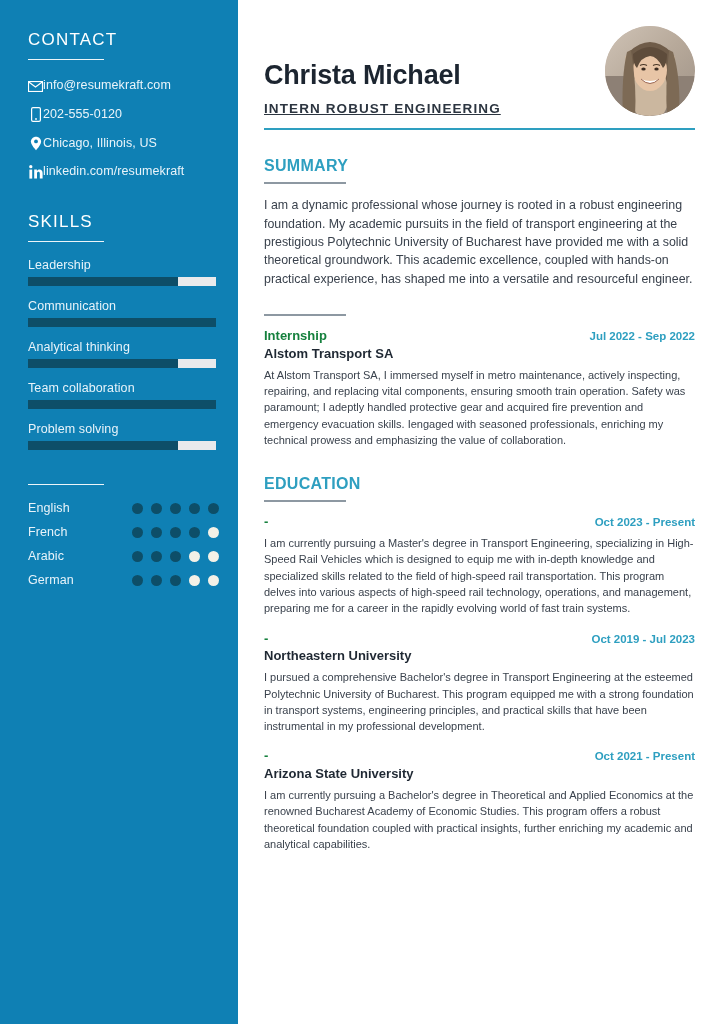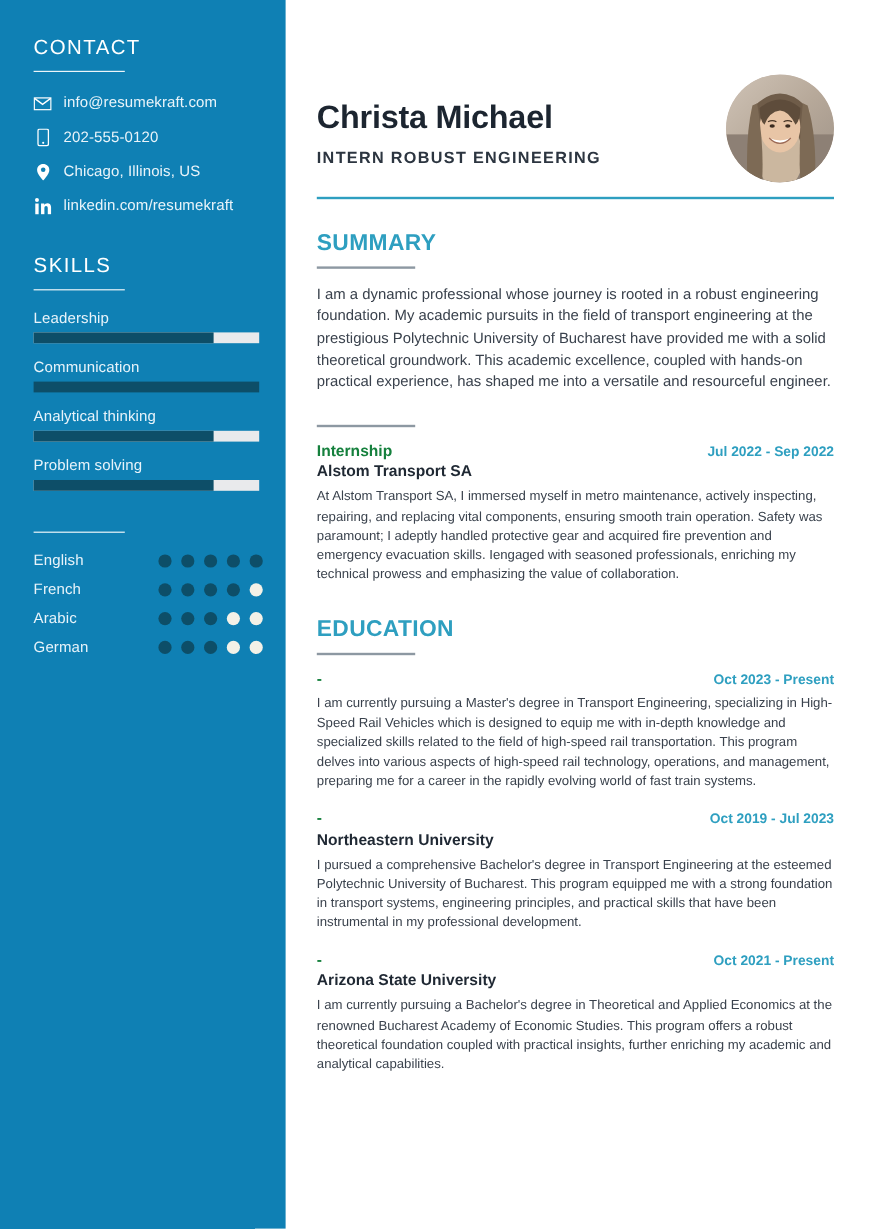--- a/index.html
+++ b/index.html
@@ -46,21 +46,20 @@
     height: 1px;
     background: #ffffff;
     opacity: .92;
     margin: 9px 0 0 0;
   }
 
   .contact-list { margin-top: 18px; }
   .contact-row {
     display: flex;
     align-items: center;
-    gap: 10px;
     margin-bottom: 13px;
     text-align: right;
   }
   .contact-icon {
     width: 15px;
     min-width: 15px;
     display: flex;
     align-items: center;
     justify-content: center;
     color: #ffffff;
@@ -119,61 +118,61 @@
   
   .main {
     flex: 1;
     box-sizing: border-box;
     padding: 26px 26px 0 26px;
     background: #ffffff;
   }
 
   .header {
     display: flex;
-    align-items: center;
+    align-items: flex-end;
     justify-content: space-between;
     gap: 14px;
-    margin-top: 36px;
   }
   .header-text { padding-top: 8px; }
   .full-name {
     font-size: 27px;
     font-weight: 700;
     color: #1c2530;
     letter-spacing: -.2px;
     margin: 0;
     line-height: 1.15;
   }
   .job-title {
     margin: 10px 0 0 0;
     font-size: 13.5px;
     font-weight: 600;
     letter-spacing: 1.1px;
     color: #2c3540;
+    text-decoration: underline;
   }
   .avatar {
     width: 90px;
     height: 90px;
     min-width: 90px;
     border-radius: 50%;
     overflow: hidden;
     position: relative;
     background: #c8b9ad;
   }
   .avatar svg { display: block; width: 90px; height: 90px; }
 
   .header-rule {
     height: 2px;
     background: #2e9fc0;
     margin-top: 12px;
   }
 
   .sec { margin-top: 26px; }
   .sec-title {
-    font-size: 19px;
+    font-size: 16px;
     font-weight: 600;
     color: #2e9fc0;
     letter-spacing: .3px;
     margin: 0;
     line-height: 1.2;
   }
   .sec-rule {
     width: 82px;
     height: 2px;
     background: #8d98a2;
@@ -291,20 +290,26 @@
             <div class="skill-item">
               <div class="skill-label">Communication</div>
               <div class="skill-track">
                 <div class="skill-fill" style="width: 100%;"></div>
               </div>
             </div>
             <div class="skill-item">
               <div class="skill-label">Analytical thinking</div>
               <div class="skill-track">
                 <div class="skill-fill" style="width: 80%;"></div>
+              </div>
+            </div>
+            <div class="skill-item">
+              <div class="skill-label">Team collaboration</div>
+              <div class="skill-track">
+                <div class="skill-fill" style="width: 100%;"></div>
               </div>
             </div>
             <div class="skill-item">
               <div class="skill-label">Problem solving</div>
               <div class="skill-track">
                 <div class="skill-fill" style="width: 80%;"></div>
               </div>
             </div>
           </div>
       </section>

